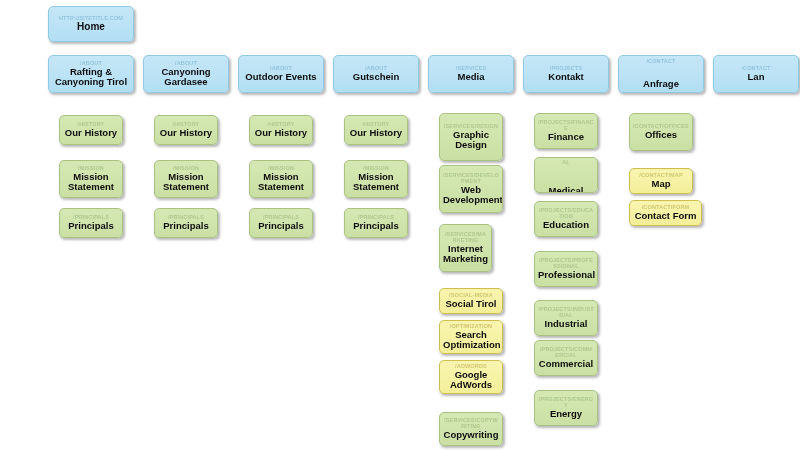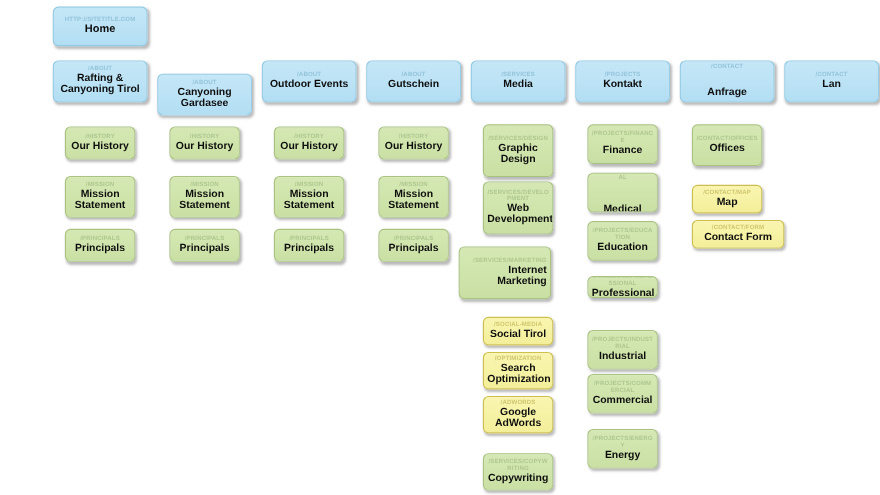--- a/index.html
+++ b/index.html
@@ -98,21 +98,21 @@
       <div class="title">Our History</div>
     </div>
     <div class="node green" style="left: 59px; top: 160px; width: 64px; height: 38px;">
       <div class="path">/MISSION</div>
       <div class="title">Mission Statement</div>
     </div>
     <div class="node green" style="left: 59px; top: 208px; width: 64px; height: 30px;">
       <div class="path">/PRINCIPALS</div>
       <div class="title">Principals</div>
     </div>
-    <div class="node blue" style="left: 143px; top: 55px; width: 86px; height: 38px; margin-top: 12px;">
+    <div class="node blue" style="left: 143px; top: 55px; width: 86px; height: 38px;">
       <div class="path">/ABOUT</div>
       <div class="title">Canyoning Gardasee</div>
     </div>
     <div class="node green" style="left: 154px; top: 115px; width: 64px; height: 30px;">
       <div class="path">/HISTORY</div>
       <div class="title">Our History</div>
     </div>
     <div class="node green" style="left: 154px; top: 160px; width: 64px; height: 38px;">
       <div class="path">/MISSION</div>
       <div class="title">Mission Statement</div>
@@ -158,21 +158,21 @@
       <div class="title">Media</div>
     </div>
     <div class="node green" style="left: 439px; top: 113px; width: 64px; height: 48px;">
       <div class="path">/SERVICES/DESIGN</div>
       <div class="title">Graphic Design</div>
     </div>
     <div class="node green" style="left: 439px; top: 165px; width: 64px; height: 48px;">
       <div class="path">/SERVICES/DEVELOPMENT</div>
       <div class="title">Web Development</div>
     </div>
-    <div class="node green" style="left: 417px; top: 224px; width: 84px; height: 48px; text-align: right;">
+    <div class="node green" style="left: 439px; top: 224px; width: 53px; height: 48px;">
       <div class="path">/SERVICES/MARKETING</div>
       <div class="title">Internet Marketing</div>
     </div>
     <div class="node yellow" style="left: 439px; top: 288px; width: 64px; height: 26px;">
       <div class="path">/SOCIAL-MEDIA</div>
       <div class="title">Social Tirol</div>
     </div>
     <div class="node yellow" style="left: 439px; top: 320px; width: 64px; height: 34px;">
       <div class="path">/OPTIMIZATION</div>
       <div class="title">Search Optimization</div>
@@ -194,21 +194,21 @@
       <div class="title">Finance</div>
     </div>
     <div class="node green" style="left: 534px; top: 157px; width: 64px; height: 36px; gap: 20px;">
       <div class="path">/PROJECTS/MEDICAL</div>
       <div class="title">Medical</div>
     </div>
     <div class="node green" style="left: 534px; top: 201px; width: 64px; height: 36px;">
       <div class="path">/PROJECTS/EDUCATION</div>
       <div class="title">Education</div>
     </div>
-    <div class="node green" style="left: 534px; top: 251px; width: 64px; height: 20px; justify-content: center;">
+    <div class="node green" style="left: 534px; top: 251px; width: 64px; height: 36px; justify-content: center;">
       <div class="path">/PROJECTS/PROFESSIONAL</div>
       <div class="title">Professional</div>
     </div>
     <div class="node green" style="left: 534px; top: 300px; width: 64px; height: 36px;">
       <div class="path">/PROJECTS/INDUSTRIAL</div>
       <div class="title">Industrial</div>
     </div>
     <div class="node green" style="left: 534px; top: 340px; width: 64px; height: 36px;">
       <div class="path">/PROJECTS/COMMERCIAL</div>
       <div class="title">Commercial</div>
@@ -222,21 +222,21 @@
       <div class="title">Anfrage</div>
     </div>
     <div class="node green" style="left: 629px; top: 113px; width: 64px; height: 38px;">
       <div class="path">/CONTACT/OFFICES</div>
       <div class="title">Offices</div>
     </div>
     <div class="node yellow" style="left: 629px; top: 168px; width: 64px; height: 26px;">
       <div class="path">/CONTACT/MAP</div>
       <div class="title">Map</div>
     </div>
-    <div class="node yellow" style="left: 629px; top: 200px; width: 84px; height: 26px;">
+    <div class="node yellow" style="left: 629px; top: 200px; width: 73px; height: 26px;">
       <div class="path">/CONTACT/FORM</div>
       <div class="title">Contact Form</div>
     </div>
     <div class="node blue" style="left: 713px; top: 55px; width: 86px; height: 38px;">
       <div class="path">/CONTACT</div>
       <div class="title">Lan</div>
     </div>
   </div>
 
 </body></html>

